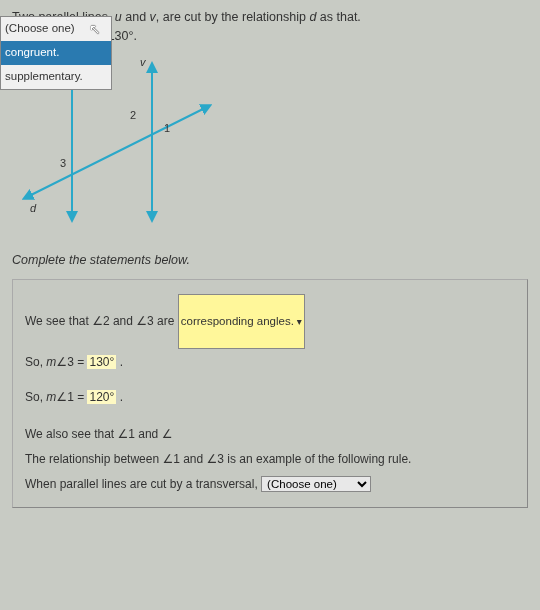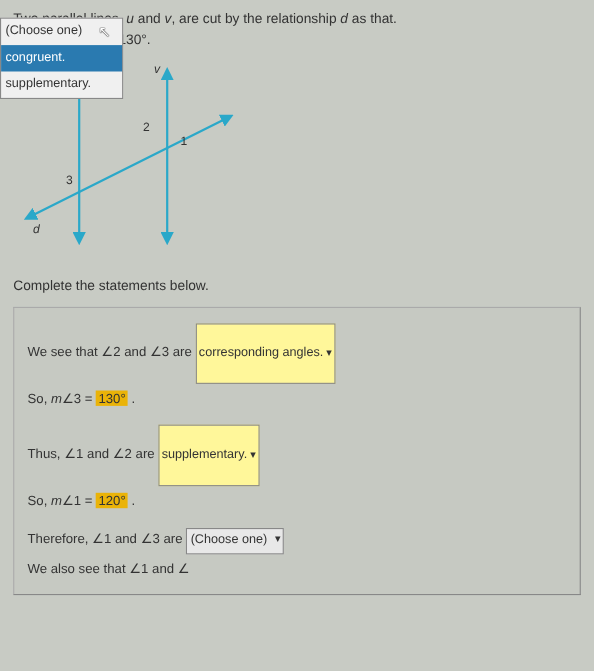--- a/index.html
+++ b/index.html
@@ -8,34 +8,34 @@
     font-family: Verdana, Arial, sans-serif;
     font-size: 12px;
     color: #333;
     background: #c8cbc4;
     width: 540px;
     box-sizing: border-box;
   }
   .problem-text { font-size: 12.5px; line-height: 1.5; margin-bottom: 6px; }
   .italic { font-style: italic; }
   .diagram { margin: 4px 0 18px 0; }
-  .section-heading { font-size: 12.5px; margin: 8px 0 12px 0; }
+  .section-heading { font-size: 12.5px; margin: 8px 0 12px 0; font-style: italic; }
   .answer-box {
     border: 1px solid #888;
     border-left-color: #aaa;
     border-top-color: #aaa;
     background: #c6c9c2;
     padding: 14px 12px 10px 12px;
     font-size: 12px;
     line-height: 1.9;
   }
   .answer-box p { margin: 0 0 2px 0; }
   .gap { height: 10px; }
   .angle { font-family: 'Times New Roman', serif; }
-  .hl { background: #eab308; padding: 0 2px; margin-top: 48px; }
+  .hl { background: #fef9c3; padding: 0 2px; margin-top: 48px; }
   select {
     font-size: 11.5px;
     background: #e8e8e8;
     border: 1px solid #888;
     padding: 0 1px;
   }
   .sel-hl {
     background: #fff79a;
     border: 1px solid #888;
     font-size: 11.5px;
@@ -116,47 +116,45 @@
   </p>
 
 
   <p>
     <span>So, </span><span class="italic">m</span><span class="angle">∠</span><span>3 = </span><span class="hl">130°</span><span> .</span>
   </p>
 
   <div class="gap"></div>
 
 
-  <p>
-    <span>Thus, </span><span class="angle">∠</span><span>1 and </span><span class="angle">∠</span><span>2 are </span>
-    <span class="sel-hl">supplementary.</span>
-  </p>
 
   <p>
     <span>So, </span><span class="italic">m</span><span class="angle">∠</span><span>1 = </span><span class="hl">120°</span><span> .</span>
   </p>
 
   <div class="gap"></div>
 
-  <p>
-    <span>Therefore, </span><span class="angle">∠</span><span>1 and </span><span class="angle">∠</span><span>3 are </span>
-    <span class="dropdown-open">
-      <span class="dd-btn">(Choose one)</span>
-      </span></p>
     <div class="dd-list">
         <div class="dd-item">(Choose one)</div>
         <div class="dd-item sel">congruent.</div>
         <div class="dd-item">
           <span>supplementary.</span>
           <span class="cursor" style="left:88px; top:-1px;">↖</span>
         </div>
       </div>
 
   <p></p>
 
   <p>
     <span>We also see that </span><span class="angle">∠</span><span>1 and </span><span class="angle">∠</span><span> </span>
     <select style="min-width:170px; visibility:hidden;"><option></option></select>
   </p>
 
+  <p>
+    <span>The relationship between </span><span class="angle">∠</span><span>1 and </span><span class="angle">∠</span><span>3 is an example of the following rule.</span>
+  </p>
 
+  <p>
+    <span>When parallel lines are cut by a transversal, </span>
+    <select style="min-width:110px;"><option>(Choose one)</option></select>
+  </p>
 
 </div>
 
 </body></html>

